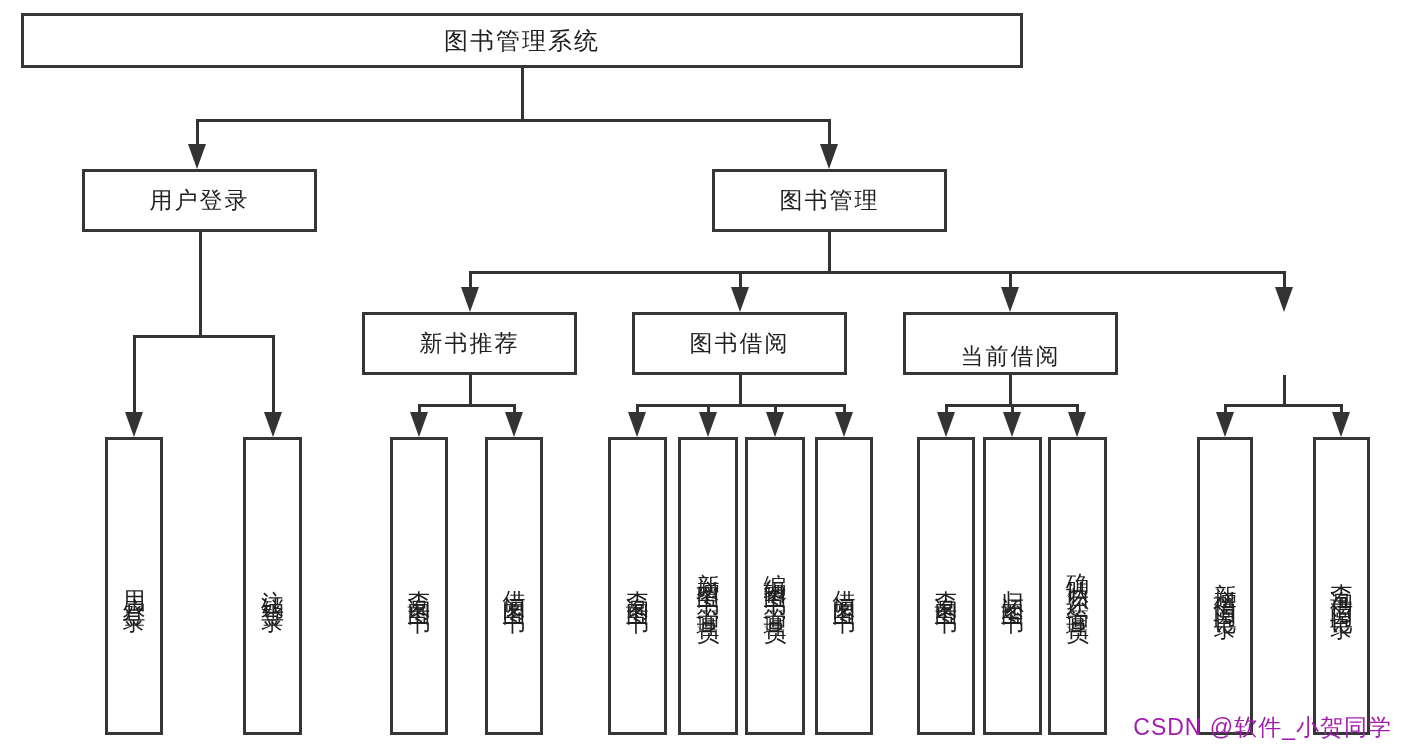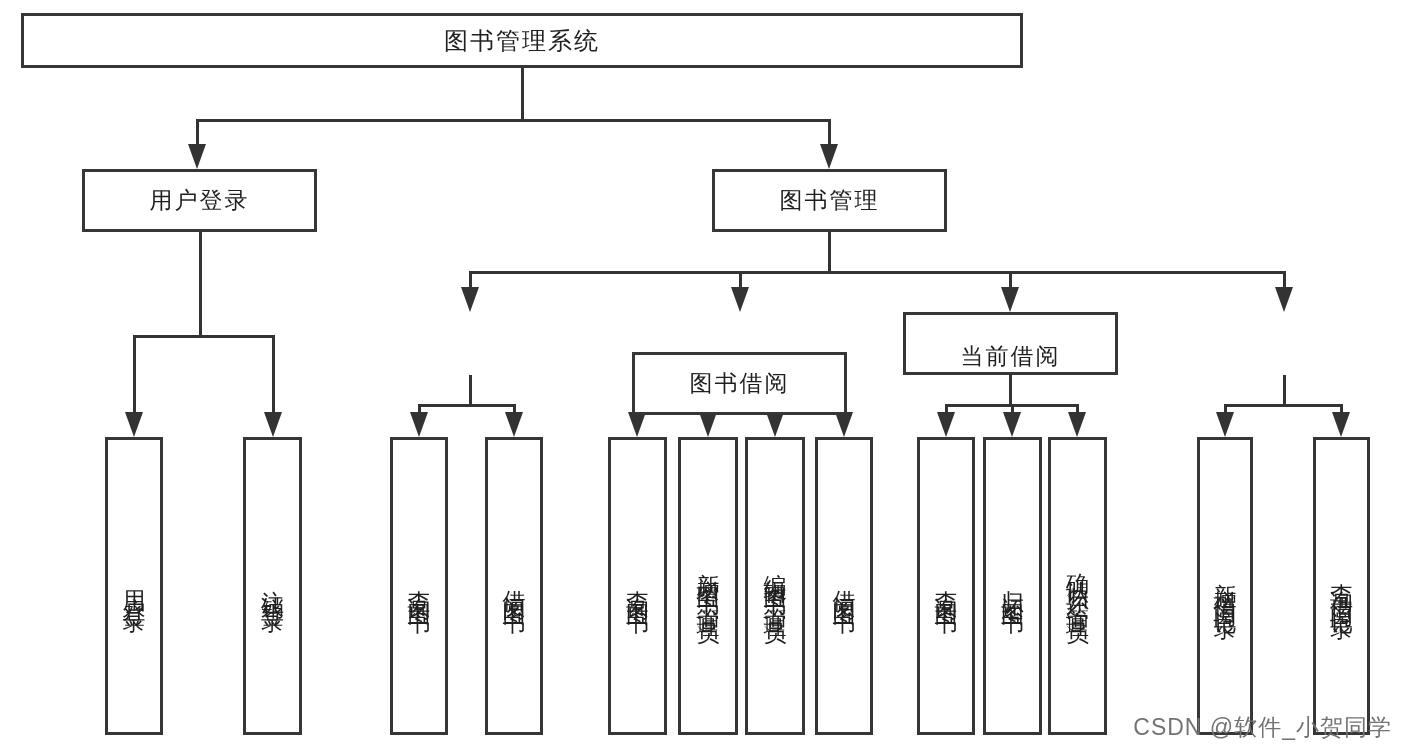--- a/index.html
+++ b/index.html
@@ -41,21 +41,21 @@
     border-left: 9px solid transparent;
     border-right: 9px solid transparent;
     border-top: 25px solid #333333;
   }
   .watermark {
     position: absolute;
     top: 712px;
     right: 13px;
     font-size: 23px;
     letter-spacing: 1px;
-    color: #737373;
+    color: #a21caf;
     white-space: nowrap;
   }
 </style>
 </head>
 <body>
 
 <div class="canvas">
 
   <div id="connectors">
       <div class="cline" style="left: 520.5px; top: 68px; width: 3px; height: 53.5px;"></div>
@@ -116,21 +116,24 @@
     <span>图书管理系统</span>
   </div>
 
   <div class="box hbox" style="left:82px; top:169px; width:235px; height:63px;">
     <span>用户登录</span>
   </div>
   <div class="box hbox" style="left:712px; top:169px; width:235px; height:63px;">
     <span>图书管理</span>
   </div>
 
-  <div class="box hbox" style="left:632px; top:312px; width:215px; height:63px;margin-top:40px;">
+  <div class="box hbox" style="left:362px; top:312px; width:215px; height:63px;">
+    <span>新书推荐</span>
+  </div>
+  <div class="box hbox" style="left:632px; top:312px; width:215px; height:63px;">
     <span>图书借阅</span>
   </div>
   <div class="box hbox" style="left:903px; top:312px; width:215px; height:63px;align-items:flex-end;">
     <span>当前借阅</span>
   </div>
 
   <div class="box leaf" style="left:105px; top:437px; width:58px; height:298px;">
     <span>用户登录</span>
   </div>
   <div class="box leaf" style="left:243px; top:437px; width:59px; height:298px;">

